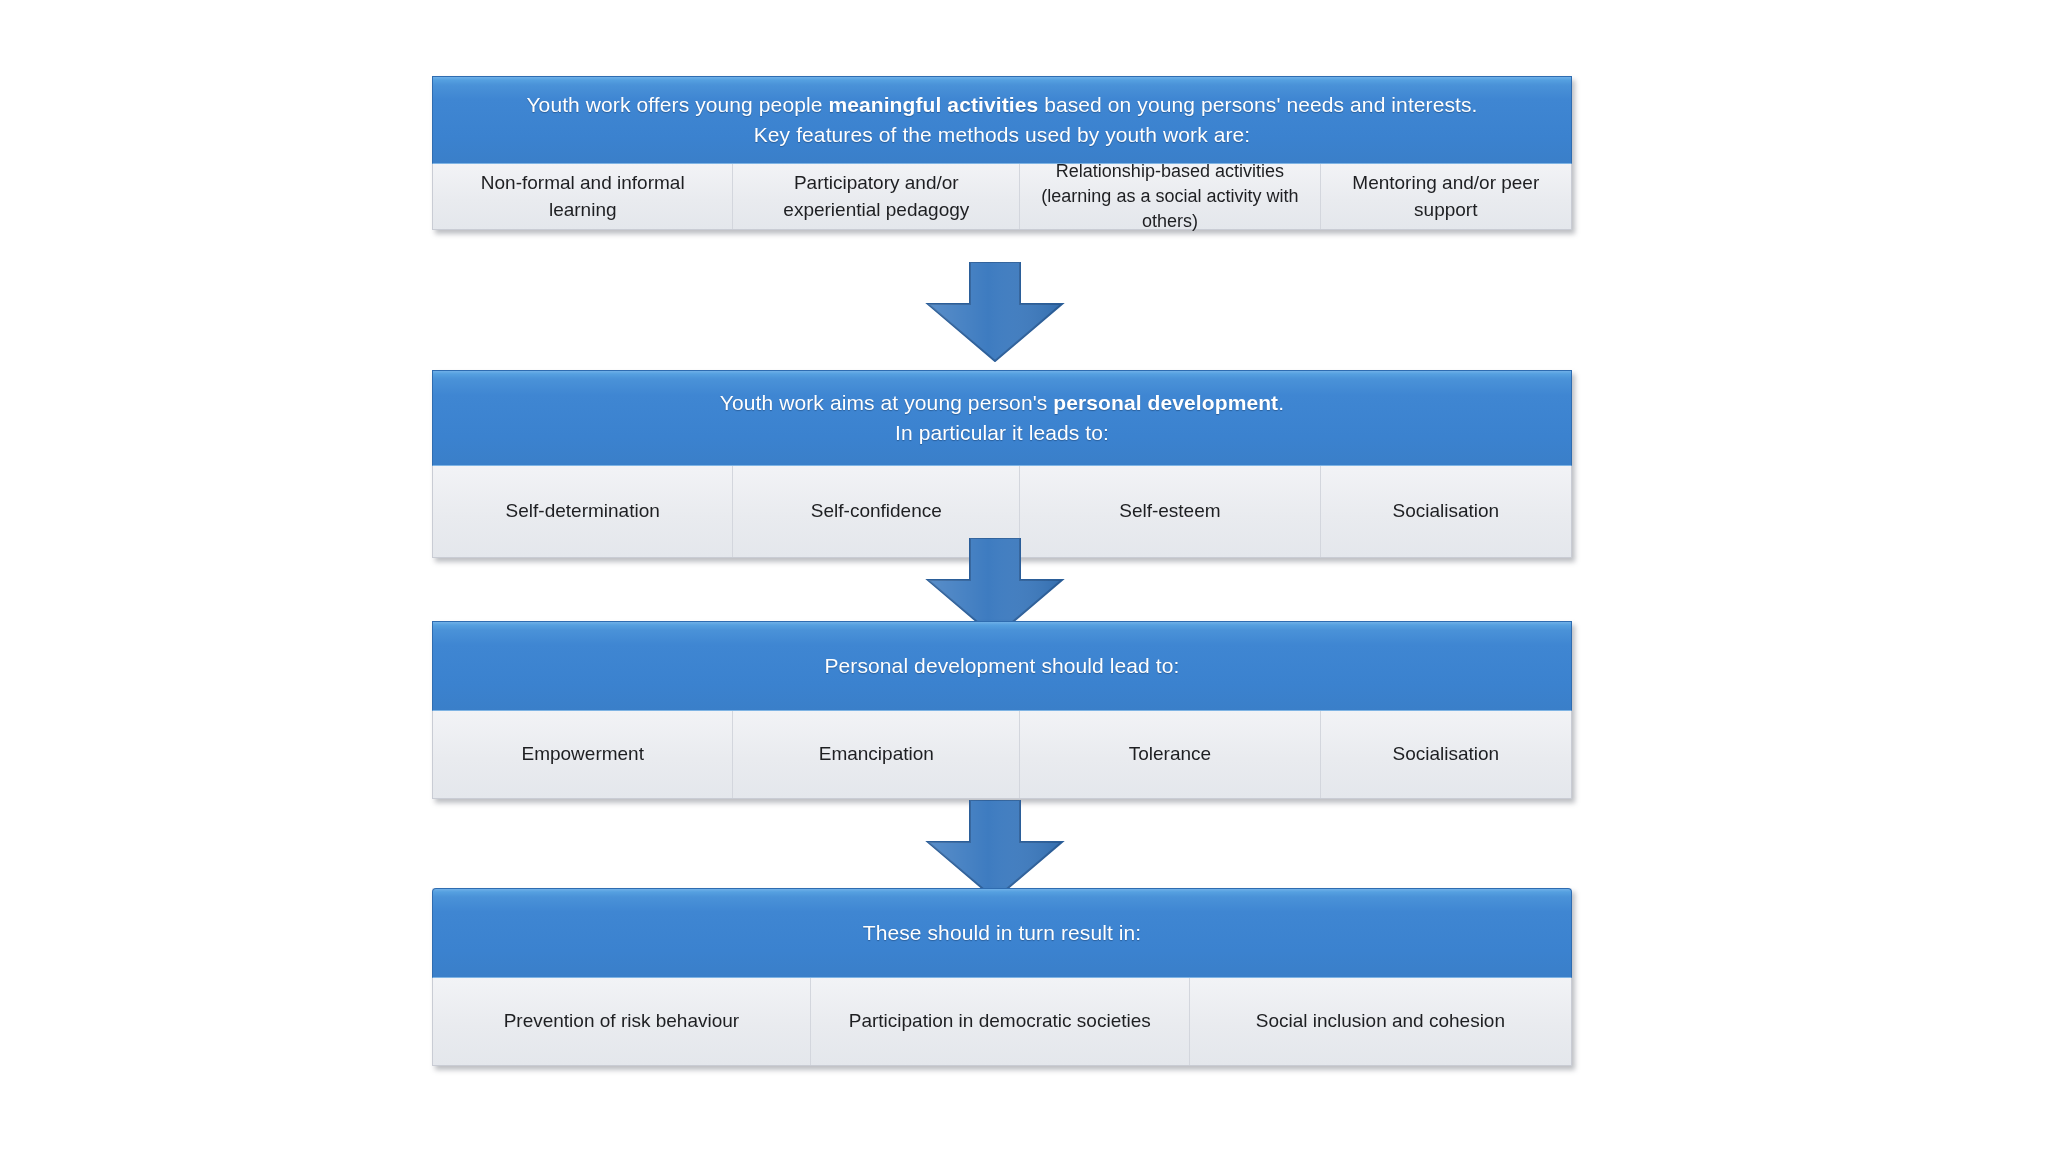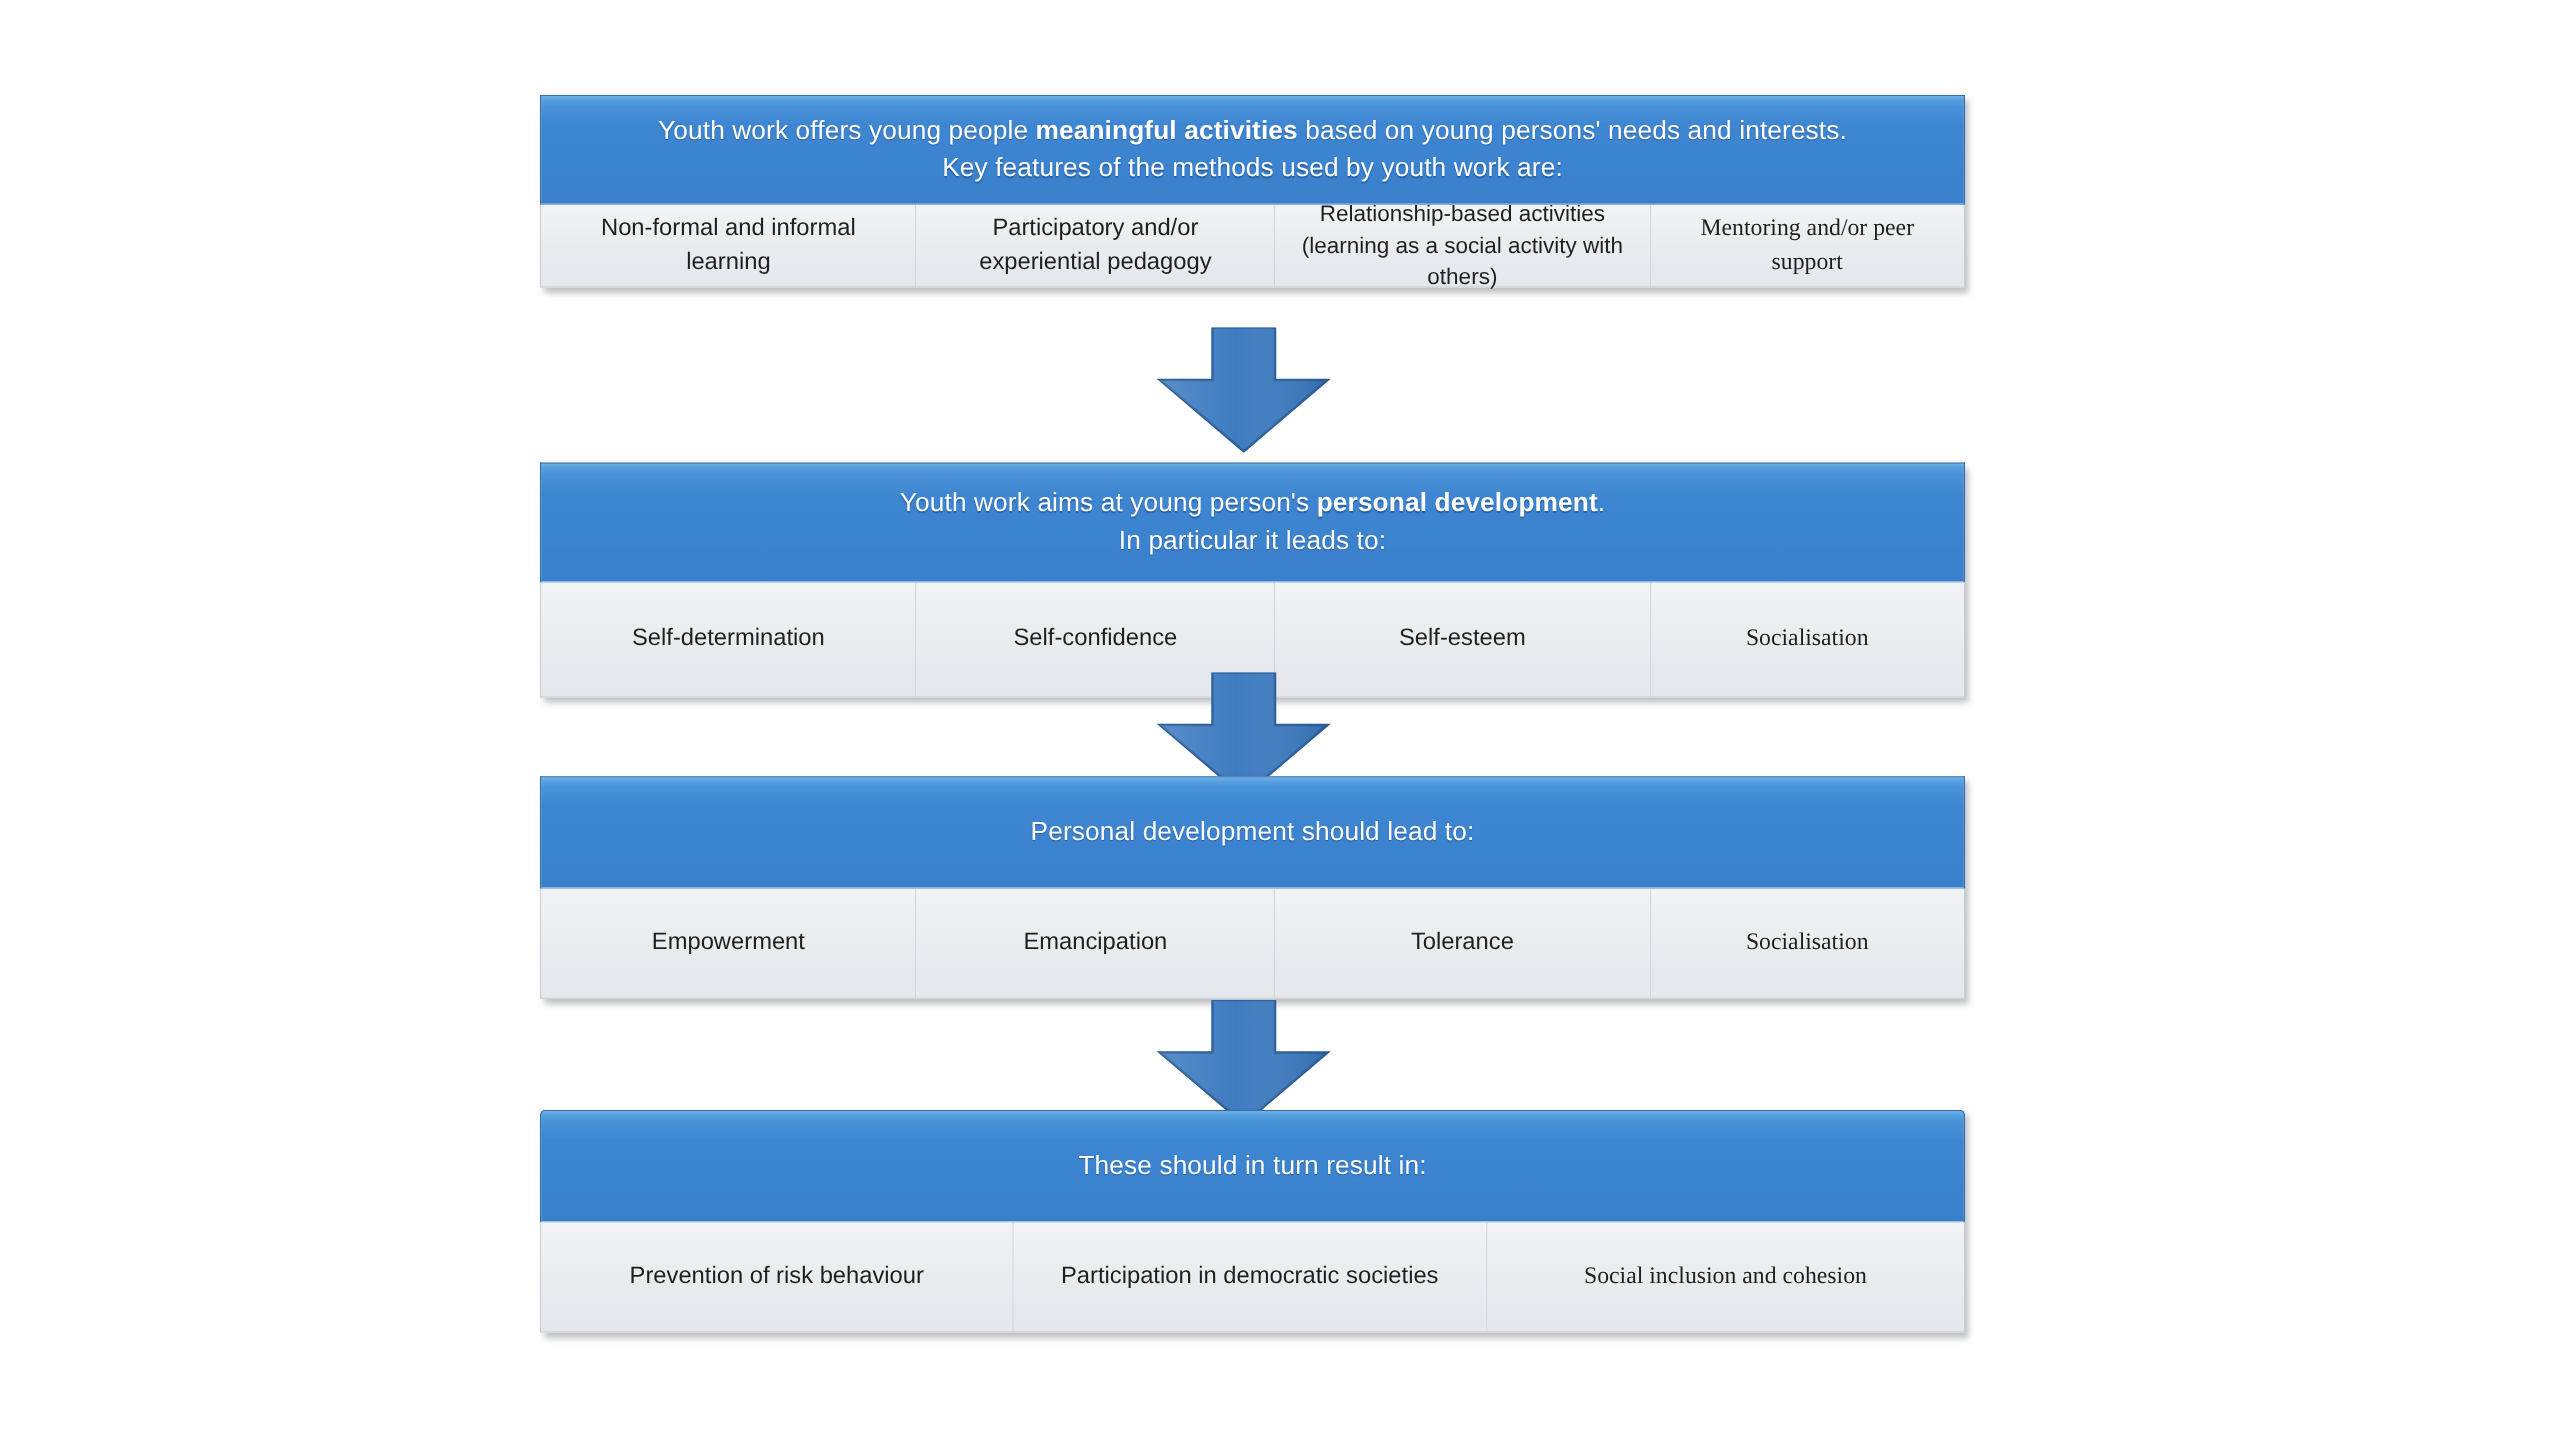--- a/index.html
+++ b/index.html
@@ -82,21 +82,20 @@
     text-align: center;
     padding: 6px 12px;
     color: #1e1f22;
     font-size: 19px;
     line-height: 1.38;
     border-right: 1px solid #d3d6dd;
     background: linear-gradient(to bottom, #f2f3f6 0%, #e9ebef 55%, #e4e7ec 100%);
   }
   .cell:last-child {
     border-right: none;
-    font-family: Liberation Serif, serif;
   }
 
   
   .arrow {
     position: absolute;
     width: 140px;
     height: 98px;
   }
   .arrow svg { display: block; width: 100%; height: 100%; }
 </style>

